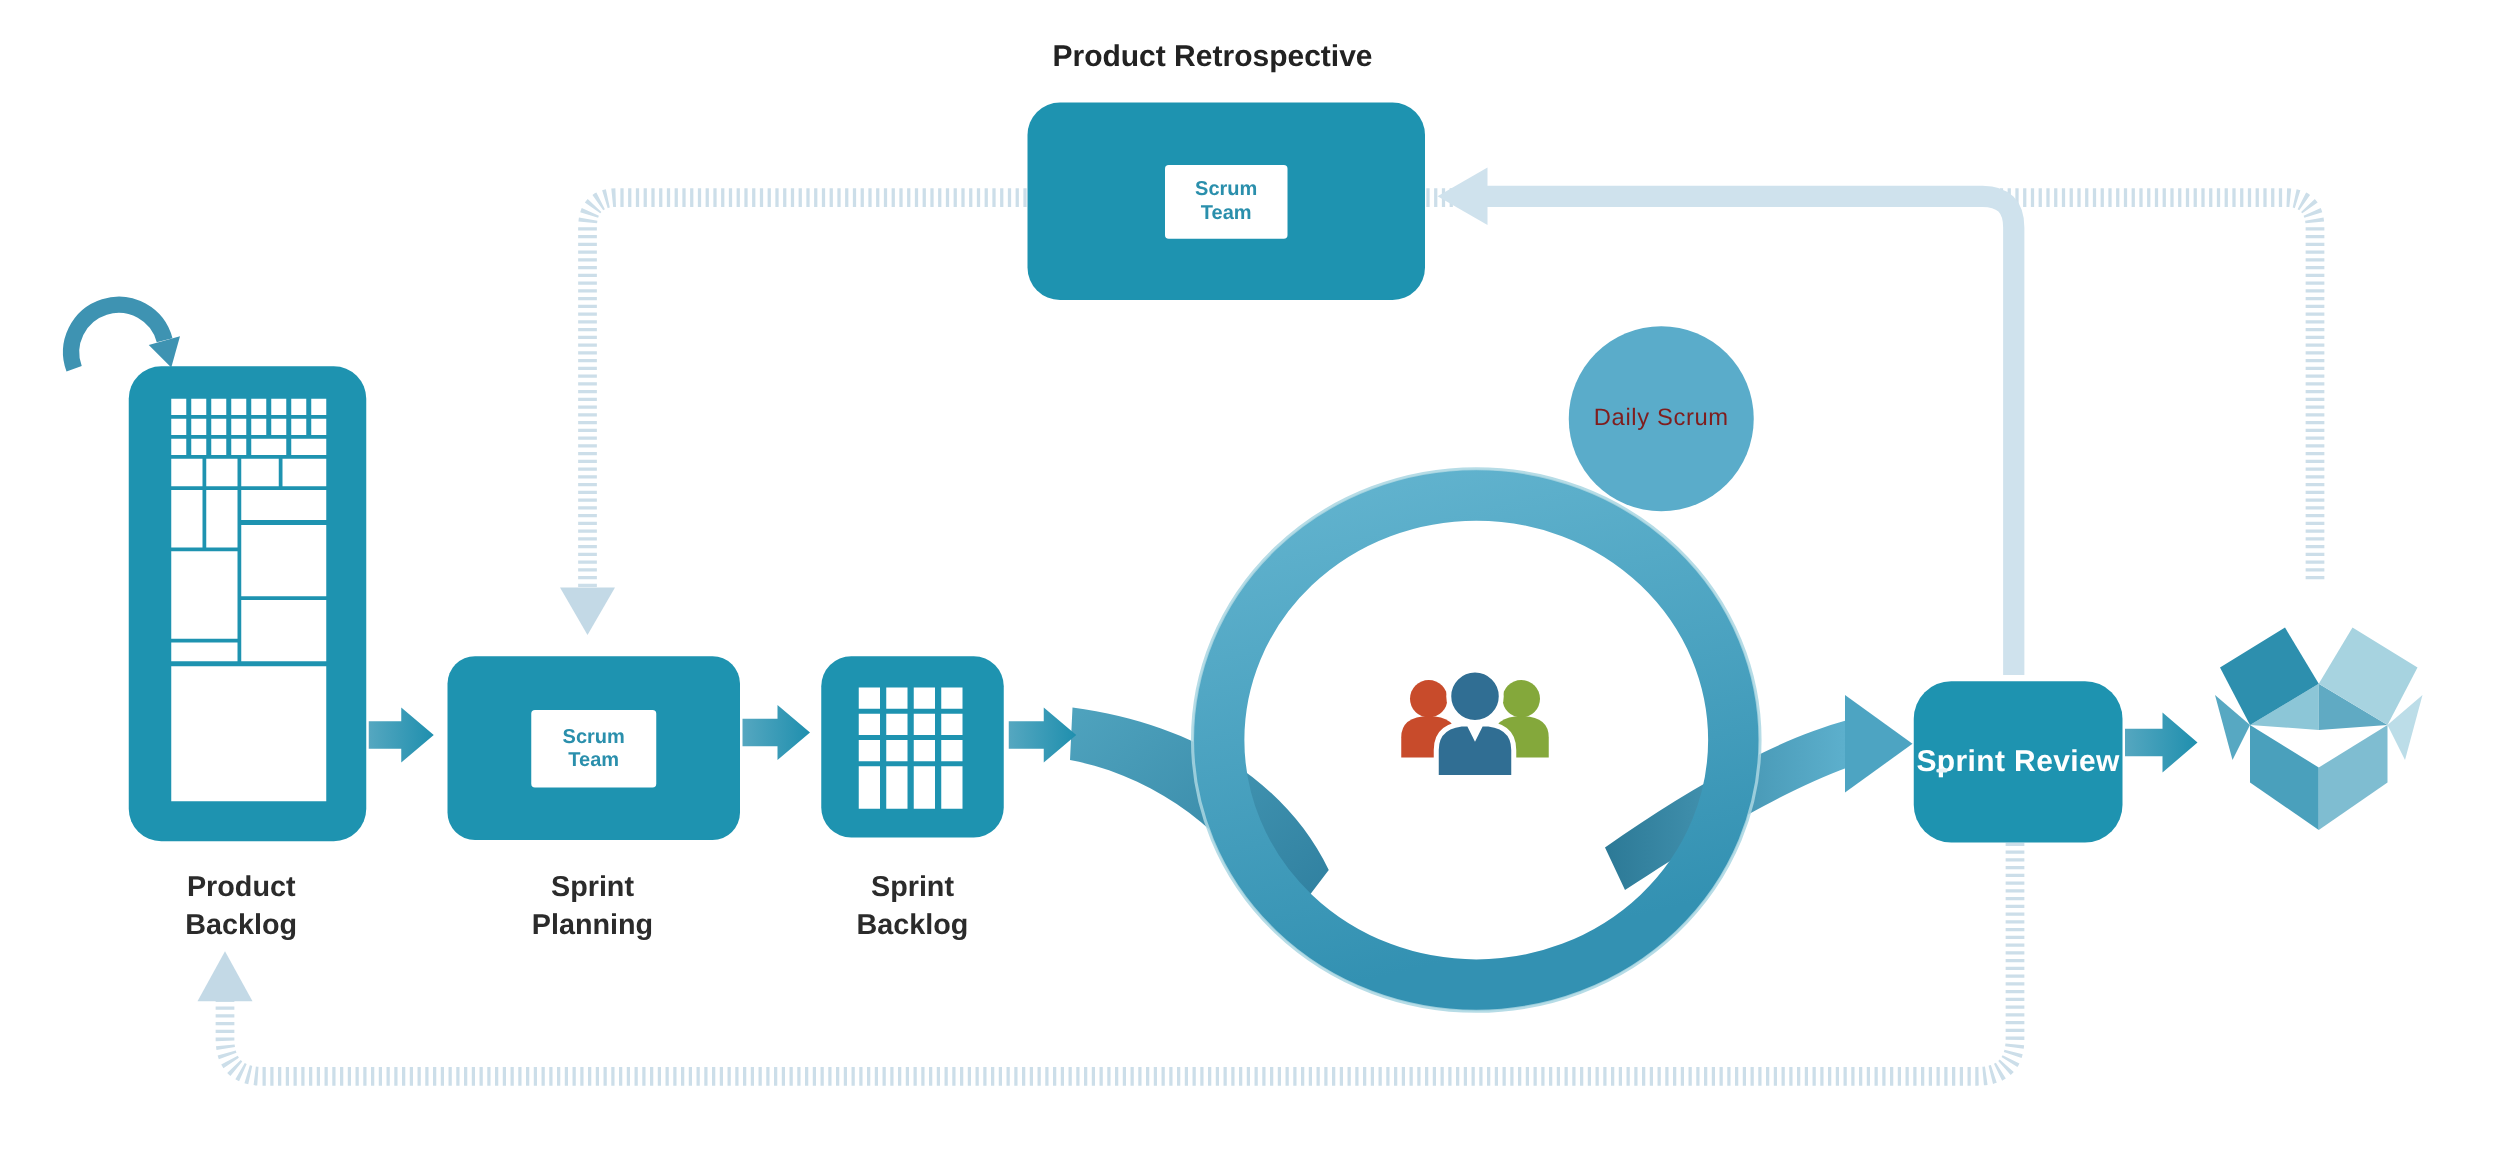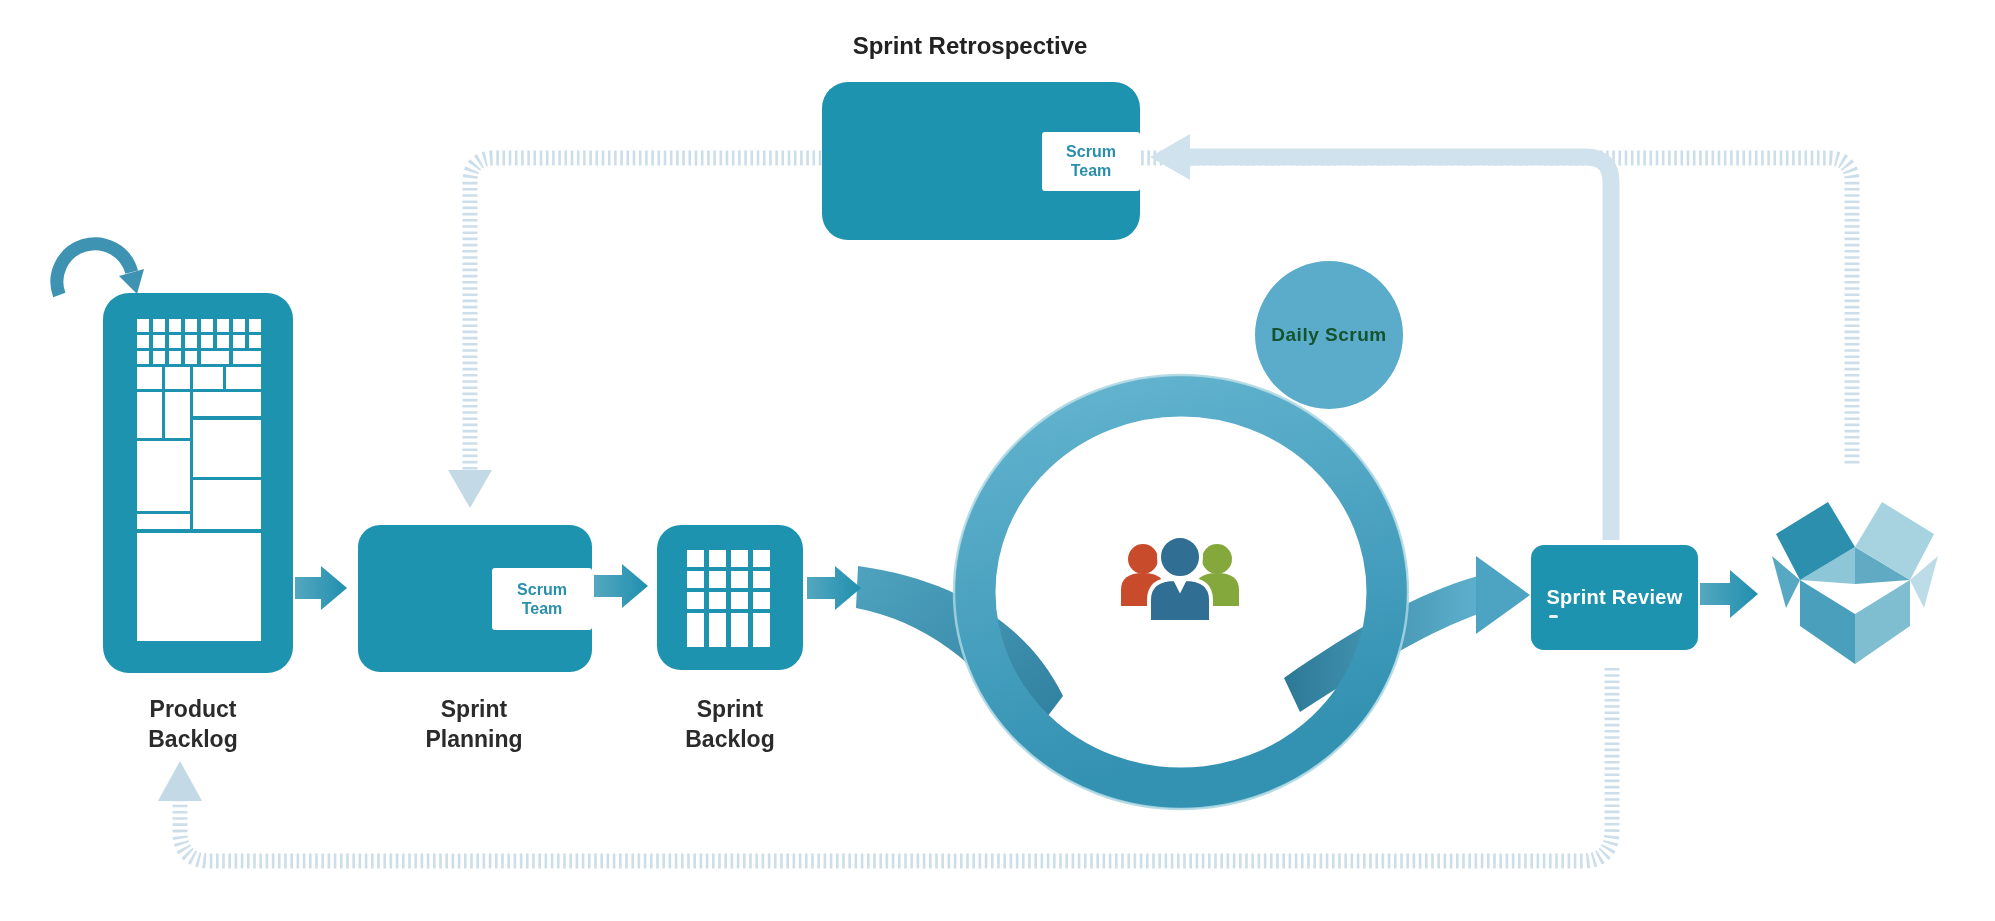--- a/index.html
+++ b/index.html
@@ -1,30 +1,30 @@
 <!DOCTYPE html>
 <html><head>
 <meta charset="utf-8">
 <style>
   html,body{margin:0;padding:0;background:#ffffff;}
   body{font-family:"Liberation Sans", sans-serif;}
   .canvas{position:relative;width:1995px;height:921px;background:#ffffff;overflow:hidden;}
   .layer{position:absolute;left:0;top:0;width:1995px;height:921px;}
-  .node-box{position:absolute;background:#1e93b0;border-radius:24px;display:flex;align-items:center;justify-content:flex-end;}
+  .node-box{position:absolute;background:#1e93b0;border-radius:24px;display:flex;align-items:center;justify-content:center;}
   .white-chip{background:#ffffff;border-radius:3px;display:flex;align-items:center;justify-content:center;
     color:#2a8fac;font-weight:bold;font-size:16px;line-height:19px;text-align:center;white-space:pre-line;}
   .node-label{position:absolute;color:#2b2b2b;font-weight:bold;font-size:23px;line-height:30px;
     text-align:center;white-space:pre-line;margin-top:12px;}
   .diagram-title{position:absolute;color:#222222;font-weight:bold;font-size:24px;text-align:center;}
   .daily-scrum{position:absolute;left:1255px;top:261px;width:148px;height:148px;border-radius:50%;
     background:#5aacca;display:flex;align-items:center;justify-content:center;
-    color:#14532d;font-weight:bold;font-size:19px;letter-spacing:.5px;}
-  .review-box{position:absolute;left:1531px;top:545px;width:167px;height:105px;border-radius:13px;
+    color:#7f1d1d;font-weight:normal;font-size:19px;letter-spacing:.5px;}
+  .review-box{position:absolute;left:1531px;top:545px;width:167px;height:129px;border-radius:30px;
     background:#1e93b0;display:flex;align-items:center;justify-content:center;
-    color:#ffffff;font-weight:bold;font-size:20px;letter-spacing:.3px;}
+    color:#ffffff;font-weight:bold;font-size:24px;letter-spacing:.3px;}
   .review-dash{position:absolute;left:1549px;top:615px;width:9px;height:3px;background:#e8f2f6;border-radius:2px;}
   .retro-box{left:822px;top:82px;width:318px;height:158px;border-radius:26px;}
   .planning-box{left:358px;top:525px;width:234px;height:147px;border-radius:22px;}
   .retro-chip{width:98px;height:59px;}
   .planning-chip{width:100px;height:62px;}
 </style>
 </head>
 <body>
 
 <div class="canvas">
@@ -159,21 +159,21 @@
       <polygon points="30,88 85,122 85,172 30,134" fill="#4aa0bc"></polygon>
       <polygon points="85,122 140,88 140,134 85,172" fill="#7fbdd1"></polygon>
     </g>
 
     <polygon fill="url(#arrowGrad)" points="295,577 321,577 321,566 347,588 321,610 321,599 295,599"></polygon>
     <polygon fill="url(#arrowGrad)" points="594,575 622,575 622,564 648,586 622,608 622,597 594,597"></polygon>
     <polygon fill="url(#arrowGrad)" points="807,577 835,577 835,566 861,588 835,610 835,599 807,599"></polygon>
     <polygon fill="url(#arrowGrad)" points="1700,583 1730,583 1730,570 1758,594 1730,618 1730,605 1700,605"></polygon>
   </svg>
 
-  <div class="diagram-title" style="left:770px;top:32px;width:400px;">Sprint Retrospective</div>
+  <div class="diagram-title" style="left:770px;top:32px;width:400px;">Product Retrospective</div>
   <div class="node-box retro-box">
     <div class="white-chip retro-chip">Scrum
 Team</div>
   </div>
 
   <div class="daily-scrum">Daily Scrum</div>
 
   <div class="node-box planning-box">
     <div class="white-chip planning-chip">Scrum
 Team</div>

